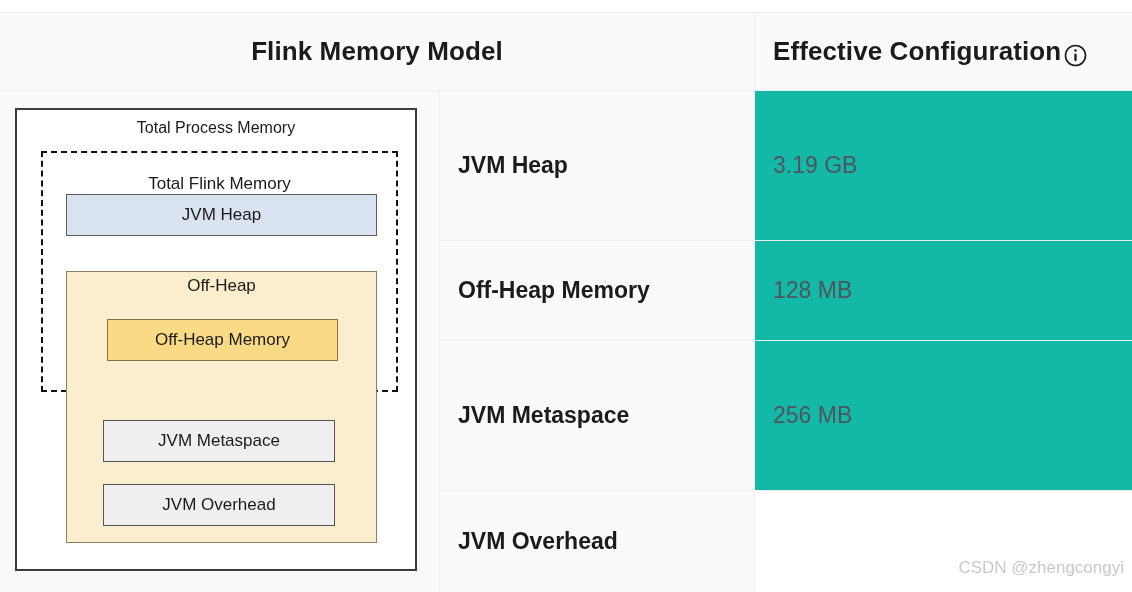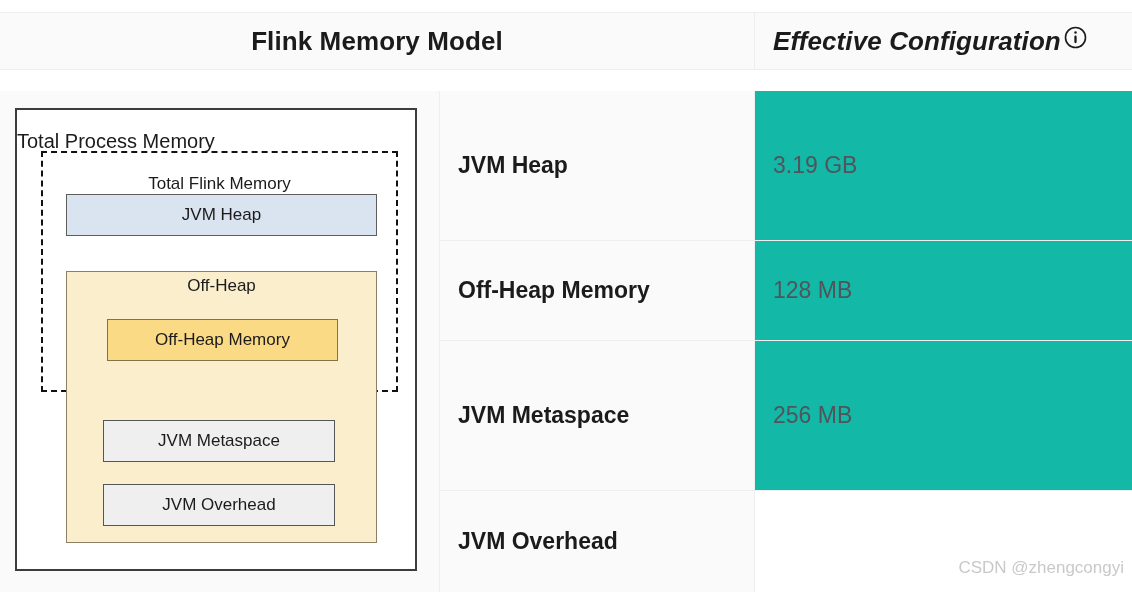--- a/index.html
+++ b/index.html
@@ -17,21 +17,21 @@
     background: #ffffff;
     overflow: hidden;
   }
 
   
   .header-row {
     position: absolute;
     left: 0;
     top: 12px;
     width: 1132px;
-    height: 58px;
+    height: 79px;
     background: #fafafa;
     border-top: 1px solid #eceef0;
     border-bottom: 1px solid #eceef0;
     box-sizing: border-box;
     display: flex;
   }
   .header-cell-left {
     width: 755px;
     box-sizing: border-box;
     border-right: 1px solid #eceef0;
@@ -47,23 +47,22 @@
     padding-left: 18px;
   }
   .header-title {
     font-size: 26px;
     font-weight: bold;
     color: #1b1b1b;
     letter-spacing: 0.1px;
   }
   .header-right-inner {
     display: flex;
-    align-items: flex-start;
+    align-items: flex-end;
     gap: 3px;
-    font-style: italic;
   }
   .info-icon {
     display: inline-flex;
     align-items: center;
     justify-content: center;
     width: 23px;
     height: 23px;
   }
 
   
@@ -129,24 +128,24 @@
     position: absolute;
     left: 15px;
     top: 17px;
     width: 402px;
     height: 463px;
     background: #ffffff;
     border: 2px solid #3c3c3c;
     box-sizing: border-box;
   }
   .diag-title {
-    text-align: left;
-    font-size: 20px;
-    color: #1b1b1b;
-    margin-top: 20px;
+    text-align: center;
+    font-size: 16px;
+    color: #1b1b1b;
+    margin-top: 9px;
   }
   .dashed-box {
     position: absolute;
     left: 24px;
     top: 41px;
     width: 357px;
     height: 241px;
     border: 2px dashed #111111;
     box-sizing: border-box;
   }

